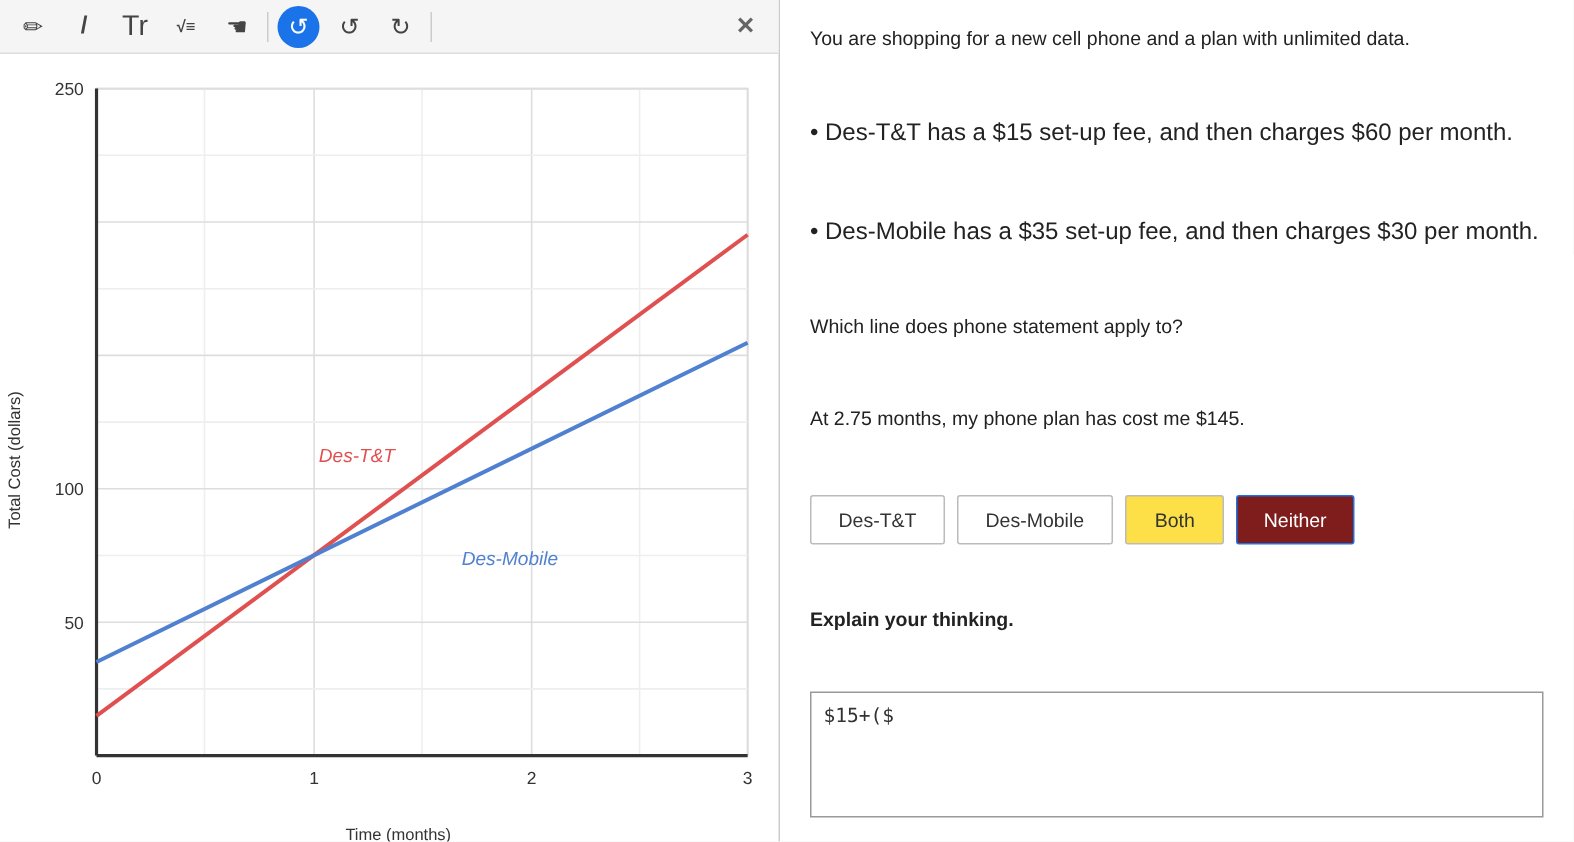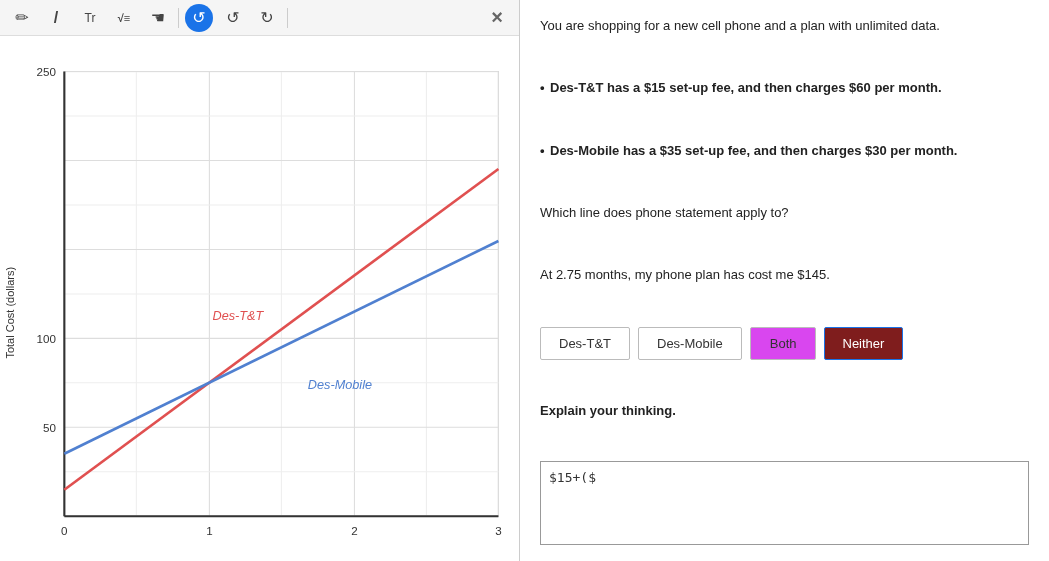--- a/index.html
+++ b/index.html
@@ -80,21 +80,20 @@
       justify-content: center;
     }
     .graph-wrapper {
       flex: 1;
       display: flex;
       flex-direction: column;
     }
     .graph-svg-container {
       flex: 1;
       position: relative;
-      margin-top: 13px;
     }
     .graph-svg-container svg {
       width: 100%;
       height: 100%;
     }
     .x-axis-label {
       text-align: center;
       font-size: 11px;
       color: #333;
       margin-top: 2px;
@@ -109,26 +108,25 @@
       gap: 12px;
       overflow-y: auto;
       justify-content: space-between;
     }
     .problem-text {
       font-size: 13px;
       color: #222;
       line-height: 1.5;
     }
     .bullet-item {
-      font-size: 13px;
+      font-size: 16px;
       color: #222;
       line-height: 1.5;
       padding-left: 10px;
       position: relative;
-      font-weight: bold;
     }
     .bullet-item::before {
       content: '•';
       position: absolute;
       left: 0;
     }
     .question-text {
       font-size: 13px;
       color: #222;
       line-height: 1.5;
@@ -146,21 +144,21 @@
     .answer-btn {
       padding: 8px 18px;
       border: 1px solid #bbb;
       background: #fff;
       font-size: 13px;
       color: #333;
       cursor: pointer;
       border-radius: 2px;
     }
     .answer-btn.selected-both {
-      background: #d946ef;
+      background: #fde047;
       border: 1px solid #bbb;
       padding-left: 19px;
     }
     .answer-btn.selected-neither {
       background: #7f1d1d;
       color: #fff;
       border: 1px solid #1a73e8;
     }
     .explain-label {
       font-size: 13px;
@@ -181,21 +179,21 @@
 </head>
 <body>
 
 <div class="main-container">
 
   <div class="left-panel">
 
     <div class="toolbar">
       <button class="toolbar-btn pencil" title="Pencil">✏</button>
       <button class="toolbar-btn" title="Slash" style="font-weight:bold; font-size:16px;">/</button>
-      <button class="toolbar-btn" title="Text" style="font-size:12px; font-weight:normal;">Tr</button>
+      <button class="toolbar-btn" title="Text" style="font-size:19px; font-weight:normal;">Tr</button>
       <button class="toolbar-btn" title="Square Root" style="font-size:11px; font-weight:bold;">√≡</button>
       <button class="toolbar-btn" title="Hand" style="font-size:16px;">☚</button>
       <div class="toolbar-separator"></div>
       <button class="toolbar-btn active" title="Undo Active" style="font-size:16px;">↺</button>
       <button class="toolbar-btn" title="Undo" style="font-size:16px;">↺</button>
       <button class="toolbar-btn" title="Redo" style="font-size:16px;">↻</button>
       <div class="toolbar-separator"></div>
       <button class="toolbar-btn close" title="Close" style="font-size:20px; font-weight:bold; margin-left:auto;">×</button>
     </div>
 

